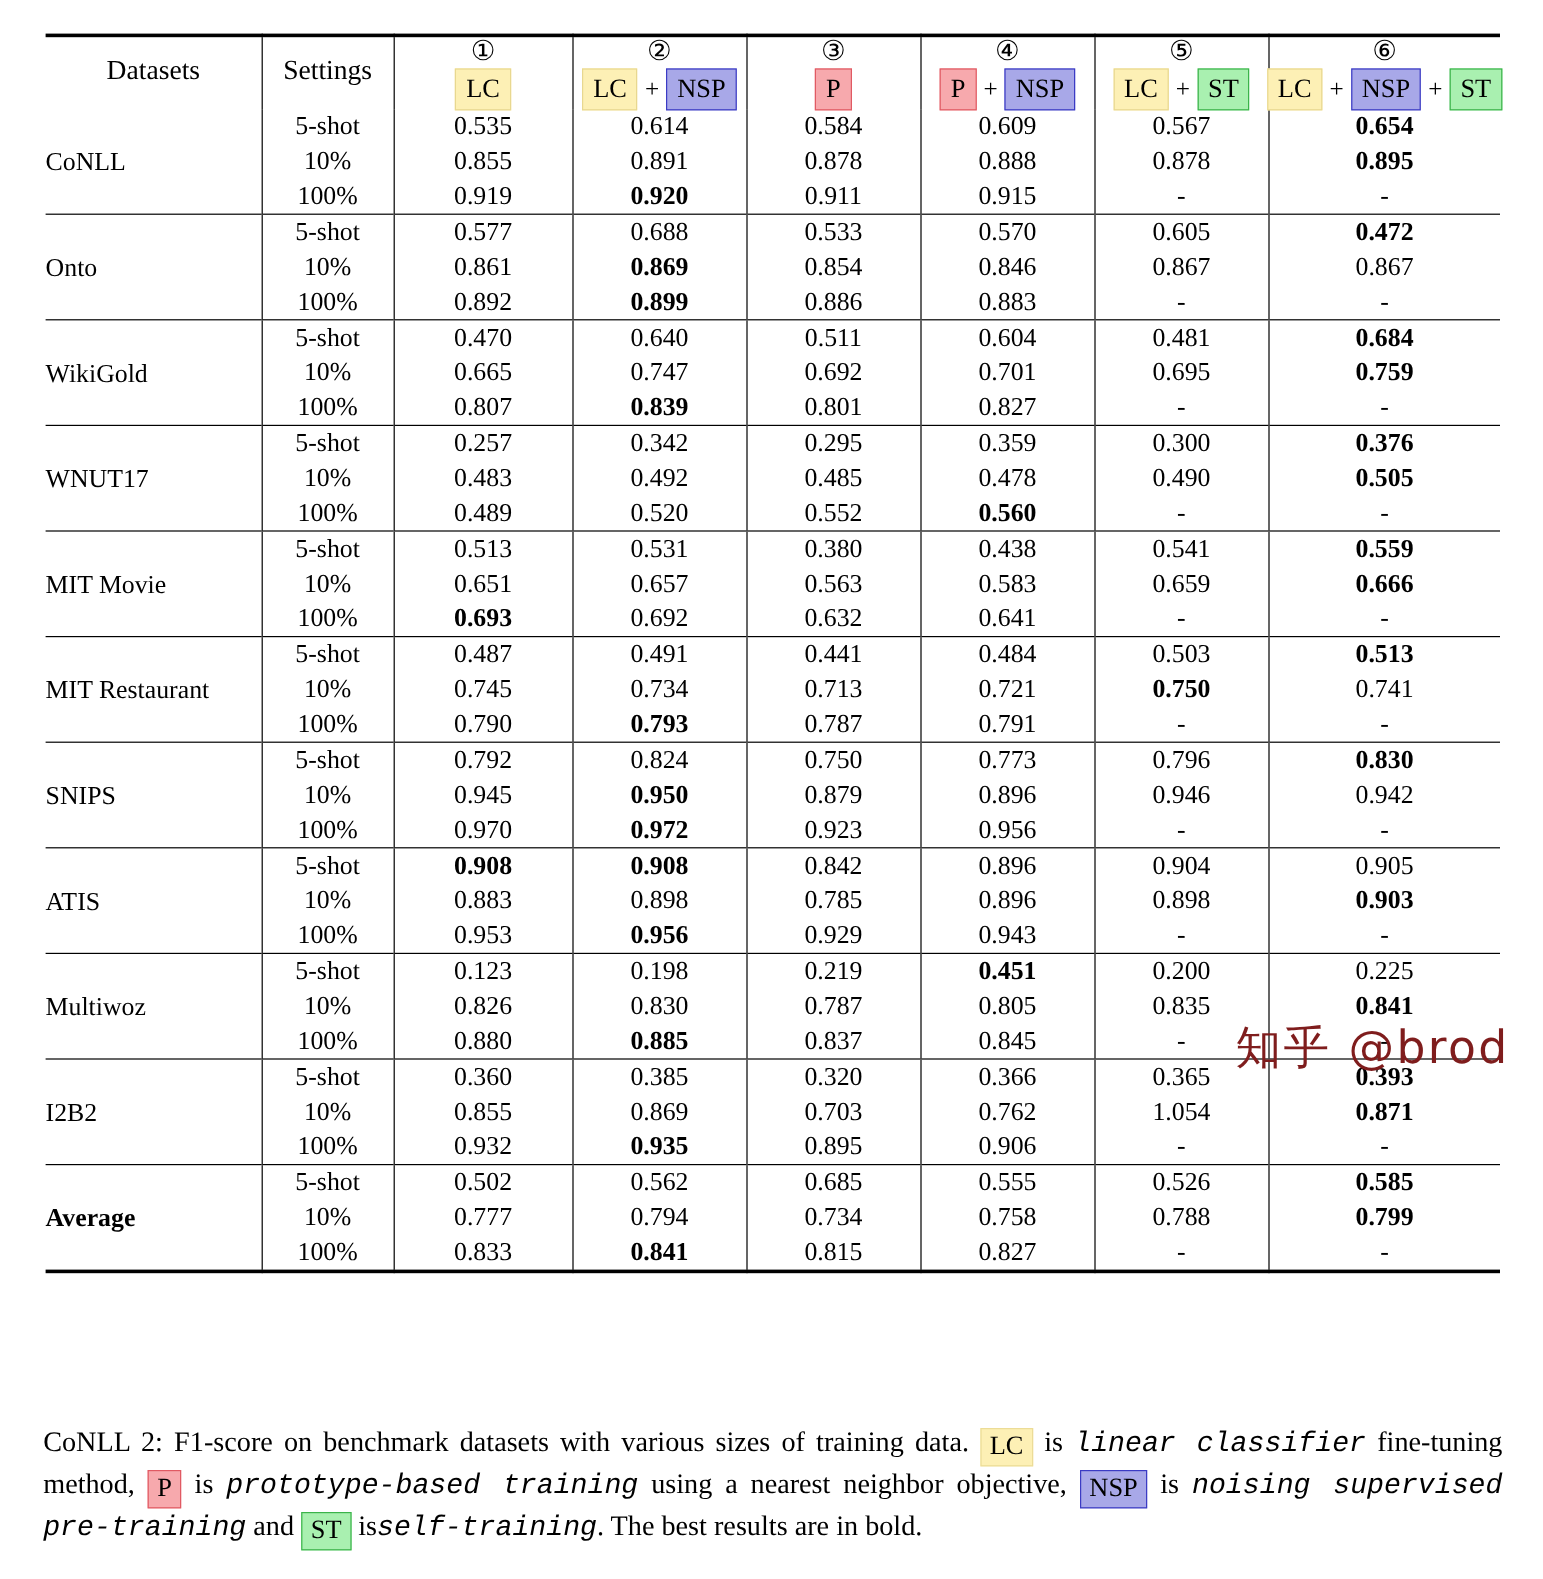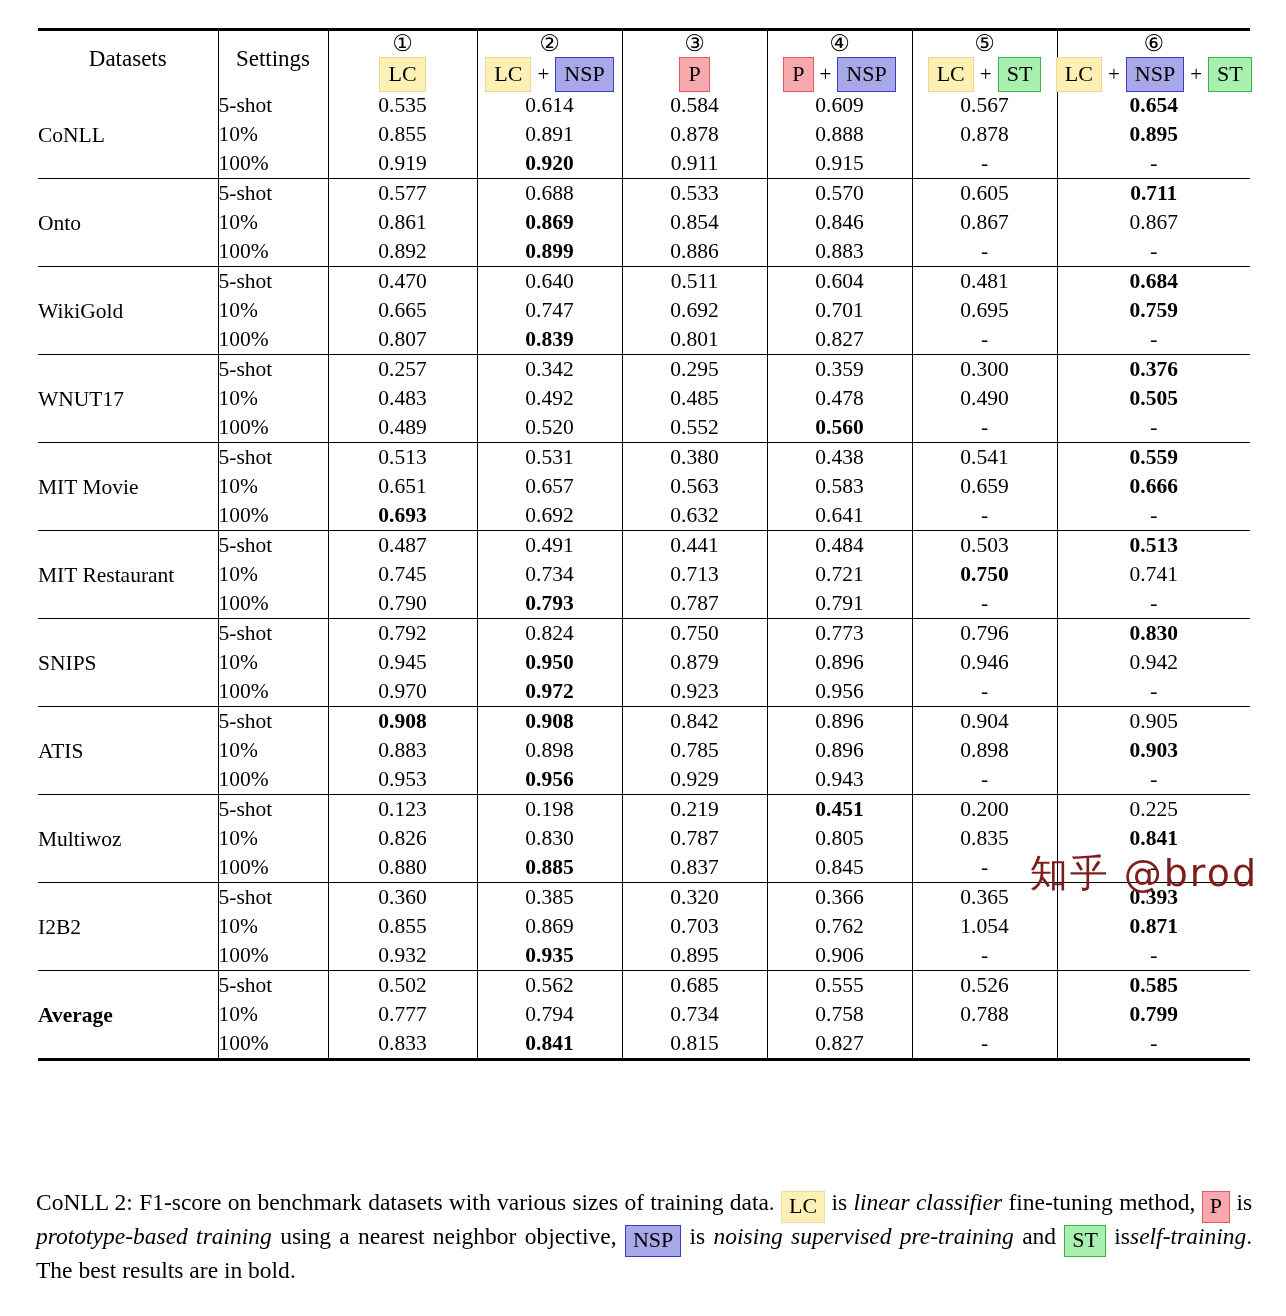--- a/index.html
+++ b/index.html
@@ -44,21 +44,21 @@
   .rule-bot { border-bottom: 3.5px solid #000; }
 
   
   .vsep { border-left: 1.4px solid #000; }
 
   td.ds {
     text-align: left;
     width: 180px;
   }
   td.st {
-    text-align: left;
+    text-align: center;
     width: 110px;
   }
   td.num {
     text-align: center;
     width: 145px;
   }
   td.num.last { width: 193px; }
 
   .bold { font-weight: bold; }
 
@@ -113,21 +113,21 @@
   .caption {
     position: absolute;
     left: 36px;
     top: 1186px;
     width: 1216px;
     font-size: 23.5px;
     line-height: 1.40;
     text-align: justify;
     text-justify: inter-word;
   }
-  .caption .it { font-style: italic; }
+  .caption .it { font-style: italic; font-family: Liberation Mono, monospace; }
   .caption .bd { font-weight: normal; }
   .caption .cbadge {
     display: inline-block;
     font-size: 22px;
     line-height: 1;
     padding: 3px 7px 5px 7px;
     vertical-align: baseline;
     position: relative;
     top: 3px;
   }
@@ -288,21 +288,21 @@
             <div>0.570</div>
             <div>0.846</div>
             <div>0.883</div>
           </td>
           <td class="num triplet vsep">
             <div>0.605</div>
             <div>0.867</div>
             <div>-</div>
           </td>
           <td class="num triplet vsep last">
-            <div class="bold">0.711</div>
+            <div class="bold">0.472</div>
             <div>0.867</div>
             <div>-</div>
           </td>
         </tr>
         <tr class="rule-mid">
           <td class="ds triplet"><span>WikiGold</span></td>
           <td class="st triplet vsep">
             <div>5-shot</div>
             <div>10%</div>
             <div>100%</div>

